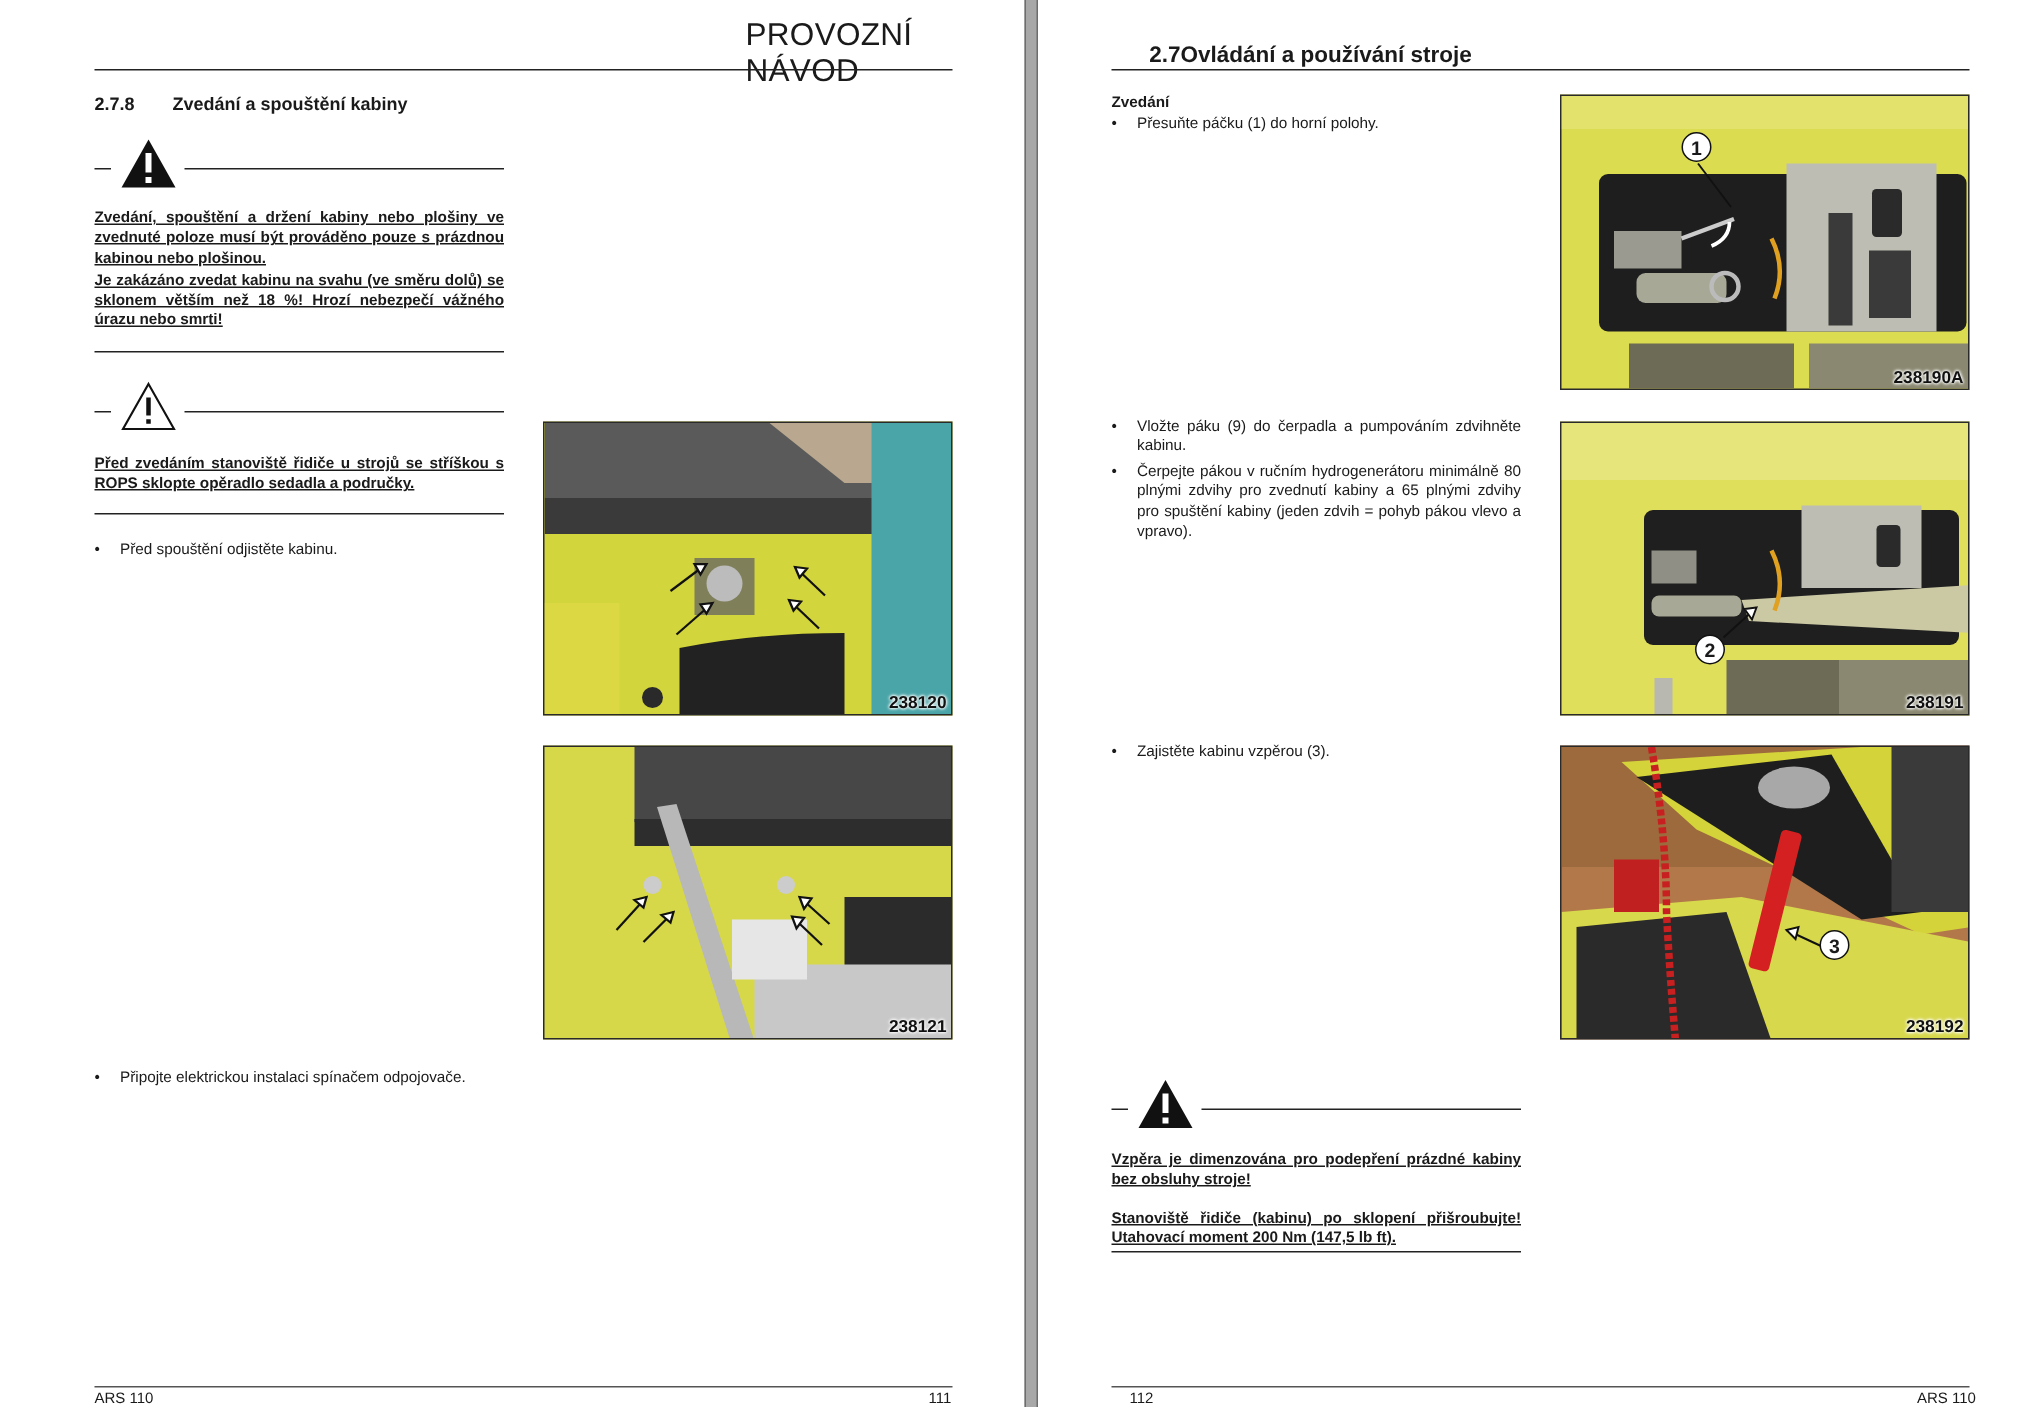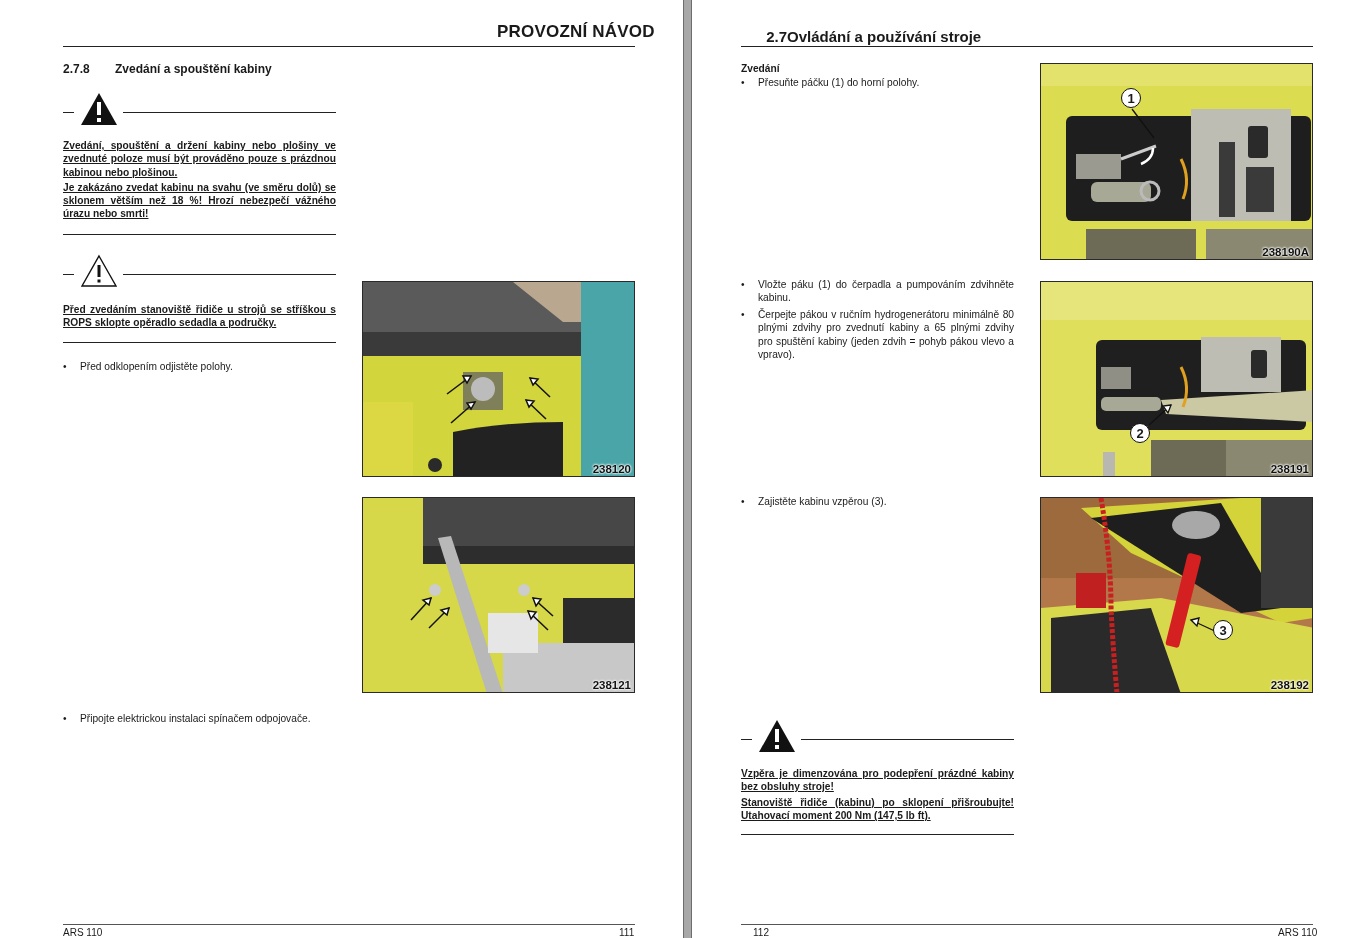--- a/index.html
+++ b/index.html
@@ -5,21 +5,21 @@
   html, body { margin:0; padding:0; }
   body { width:1362px; height:938px; background:#ffffff; position:relative; overflow:hidden;
          font-family:"Liberation Sans", "DejaVu Sans", sans-serif; color:#1a1a1a; }
   .page { position:absolute; top:0; height:938px; background:#fff; }
   #page-left { left:0; width:683px; }
   #page-right { left:692px; width:670px; }
   .gutter { position:absolute; left:683px; top:0; width:9px; height:938px; background:#a8a8a8;
             border-left:1px solid #6d6d6d; border-right:1px solid #6d6d6d; box-sizing:border-box; }
 
   .header-rule { position:absolute; height:1px; background:#222; }
-  .hdr-right-title { position:absolute; top:22px; font-weight:bold; font-size:17px; letter-spacing:0.2px; }
+  .hdr-right-title { position:absolute; top:12px; font-weight:normal; font-size:21px; letter-spacing:0.2px; }
   .sec-title { position:absolute; font-weight:bold; }
   .sec-num { display:inline-block; }
   .body-text { position:absolute; font-size:10.2px; line-height:13.3px; }
   .bold { font-weight:bold; }
   .justify { text-align:justify;text-decoration:underline; }
   .bullet { position:absolute; font-size:10.2px; line-height:13.3px; }
   .bullet .dot { position:absolute; left:0; top:0; }
   .bullet .txt { position:absolute; left:17px; top:0; text-align:justify; }
 
   .warn-row { position:absolute; height:36px; }
@@ -70,21 +70,21 @@
       <rect x="17.5" y="11" width="3" height="12" fill="#111"></rect>
       <rect x="17.5" y="25.5" width="3" height="3" fill="#111"></rect>
     </svg>
     <div class="long" style="left:60px; width:213px;"></div>
   </div>
   <div class="body-text bold justify" style="left:63px; top:303px; width:273px;">Před zvedáním stanoviště řidiče u strojů se stříškou s ROPS sklopte opěradlo sedadla a područky.</div>
   <div class="rule" style="left:63px; top:342px; width:273px;"></div>
 
   <div class="bullet" style="left:63px; top:360px; width:273px;">
     <span class="dot">•</span>
-      <span class="txt">Před odklopením odjistěte polohy.</span>
+      <span class="txt">Před spouštění odjistěte kabinu.</span>
   </div>
   <div class="bullet" style="left:63px; top:712px; width:273px;">
     <span class="dot">•</span>
       <span class="txt" style="width:256px;">Připojte elektrickou instalaci spínačem odpojovače.</span>
   </div>
 
 
   <div class="photo" style="left:362px; top:281px; width:273px; height:196px; background:#d3d53c;">
     <svg width="273" height="196" viewBox="0 0 273 196" style="position:absolute;left:0;top:0;">
       <rect x="0" y="0" width="273" height="70" fill="#5a5a5a"></rect>
@@ -148,21 +148,21 @@
   </div>
   <div class="header-rule" style="left:49px; top:46px; width:572px;"></div>
 
   <div class="body-text bold" style="left:49px; top:62px;">Zvedání</div>
   <div class="bullet" style="left:49px; top:76px; width:273px;">
     <span class="dot">•</span>
       <span class="txt" style="width:256px;">Přesuňte páčku (1) do horní polohy.</span>
   </div>
   <div class="bullet" style="left:49px; top:278px; width:273px;">
     <span class="dot">•</span>
-      <span class="txt" style="width:256px;">Vložte páku (1) do čerpadla a pumpováním zdvihněte kabinu.</span>
+      <span class="txt" style="width:256px;">Vložte páku (9) do čerpadla a pumpováním zdvihněte kabinu.</span>
   </div>
   <div class="bullet" style="left:49px; top:308px; width:273px;">
     <span class="dot">•</span>
       <span class="txt" style="width:256px;">Čerpejte pákou v ručním hydrogenerátoru minimálně 80 plnými zdvihy pro zvednutí kabiny a 65 plnými zdvihy pro spuštění kabiny (jeden zdvih = pohyb pákou vlevo a vpravo).</span>
   </div>
   <div class="bullet" style="left:49px; top:495px; width:273px;">
     <span class="dot">•</span>
       <span class="txt" style="width:256px;">Zajistěte kabinu vzpěrou (3).</span>
   </div>
 
@@ -170,21 +170,21 @@
     <div class="short"></div>
     <svg style="left:17px;" width="38" height="34" viewBox="0 0 38 34">
       <polygon points="19,1 37,33 1,33" fill="#111"></polygon>
       <rect x="17" y="10" width="4" height="13" fill="#fff"></rect>
       <rect x="17" y="26" width="4" height="4" fill="#fff"></rect>
     </svg>
     <div class="long" style="left:60px; width:213px;"></div>
   </div>
   <div class="body-text bold justify" style="left:49px; top:767px; width:273px;">
     <div>Vzpěra je dimenzována pro podepření prázdné kabiny bez obsluhy stroje!</div>
-    <div style="margin-top:2px;">Stanoviště řidiče (kabinu) po sklopení přišroubujte! Utahovací moment 200 Nm (147,5 lb ft).</div>
+    <div style="margin-top:12px;">Stanoviště řidiče (kabinu) po sklopení přišroubujte! Utahovací moment 200 Nm (147,5 lb ft).</div>
   </div>
   <div class="rule" style="left:49px; top:834px; width:273px;"></div>
 
   <div class="photo" style="left:348px; top:63px; width:273px; height:197px; background:#dcdc50;">
     <svg width="273" height="197" viewBox="0 0 273 197" style="position:absolute;left:0;top:0;">
       <rect x="0" y="0" width="273" height="22" fill="#e2e26c"></rect>
       <rect x="25" y="52" width="245" height="105" rx="6" fill="#1e1e1e"></rect>
       <rect x="150" y="45" width="100" height="112" fill="#bdbdb3"></rect>
       <rect x="178" y="78" width="16" height="75" fill="#3a3a3a"></rect>
       <rect x="207" y="62" width="20" height="32" rx="3" fill="#2a2a2a"></rect>

